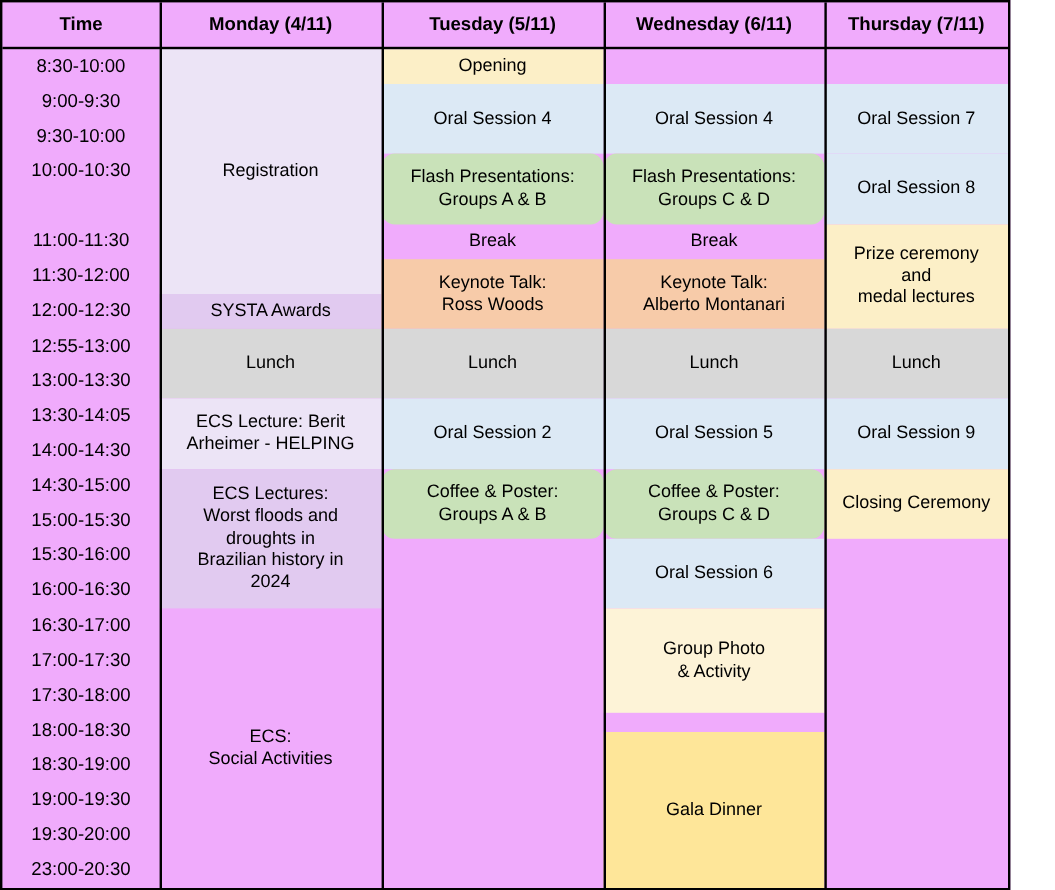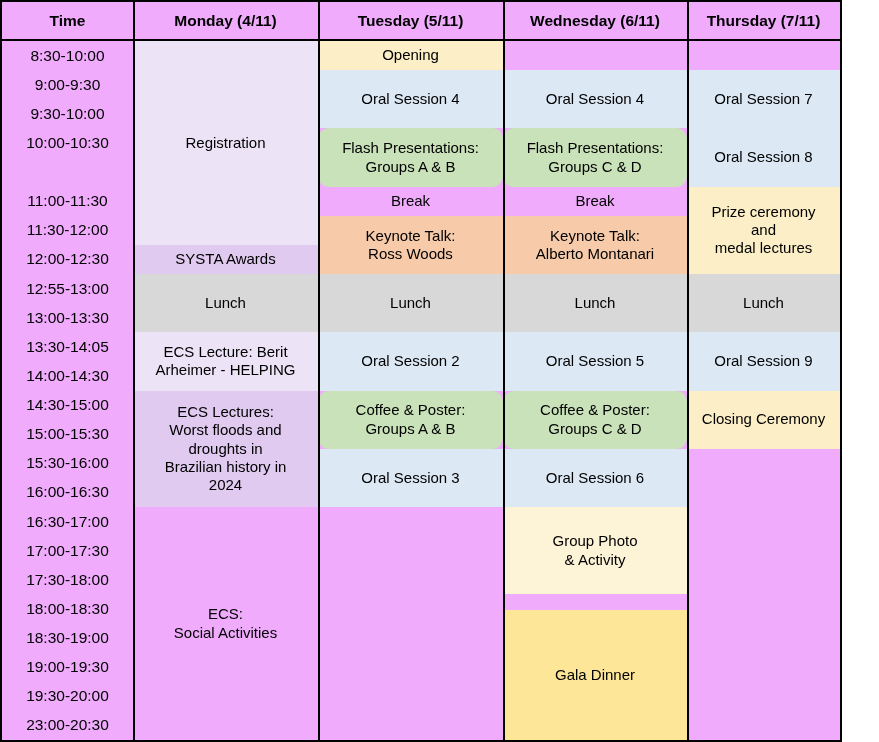--- a/index.html
+++ b/index.html
@@ -108,21 +108,20 @@
     <div class="event blue" style="grid-column:3;grid-row:3/5">Oral Session 4</div>
     <div class="event green" style="grid-column:3;grid-row:5/7">Flash Presentations:
 Groups A &amp; B</div>
     <div class="event plain" style="grid-column:3;grid-row:7/8">Break</div>
     <div class="event orange" style="grid-column:3;grid-row:8/10">Keynote Talk:
 Ross Woods</div>
     <div class="event gray" style="grid-column:3;grid-row:10/12">Lunch</div>
     <div class="event blue" style="grid-column:3;grid-row:12/14">Oral Session 2</div>
     <div class="event green" style="grid-column:3;grid-row:14/16">Coffee &amp; Poster:
 Groups A &amp; B</div>
-    <div class="event blue" style="grid-column:3;grid-row:16/18">Oral Session 3</div>
 
     <div class="event blue" style="grid-column:4;grid-row:3/5">Oral Session 4</div>
     <div class="event green" style="grid-column:4;grid-row:5/7">Flash Presentations:
 Groups C &amp; D</div>
     <div class="event plain" style="grid-column:4;grid-row:7/8">Break</div>
     <div class="event orange" style="grid-column:4;grid-row:8/10">Keynote Talk:
 Alberto Montanari</div>
     <div class="event gray" style="grid-column:4;grid-row:10/12">Lunch</div>
     <div class="event blue" style="grid-column:4;grid-row:12/14">Oral Session 5</div>
     <div class="event green" style="grid-column:4;grid-row:14/16">Coffee &amp; Poster:

